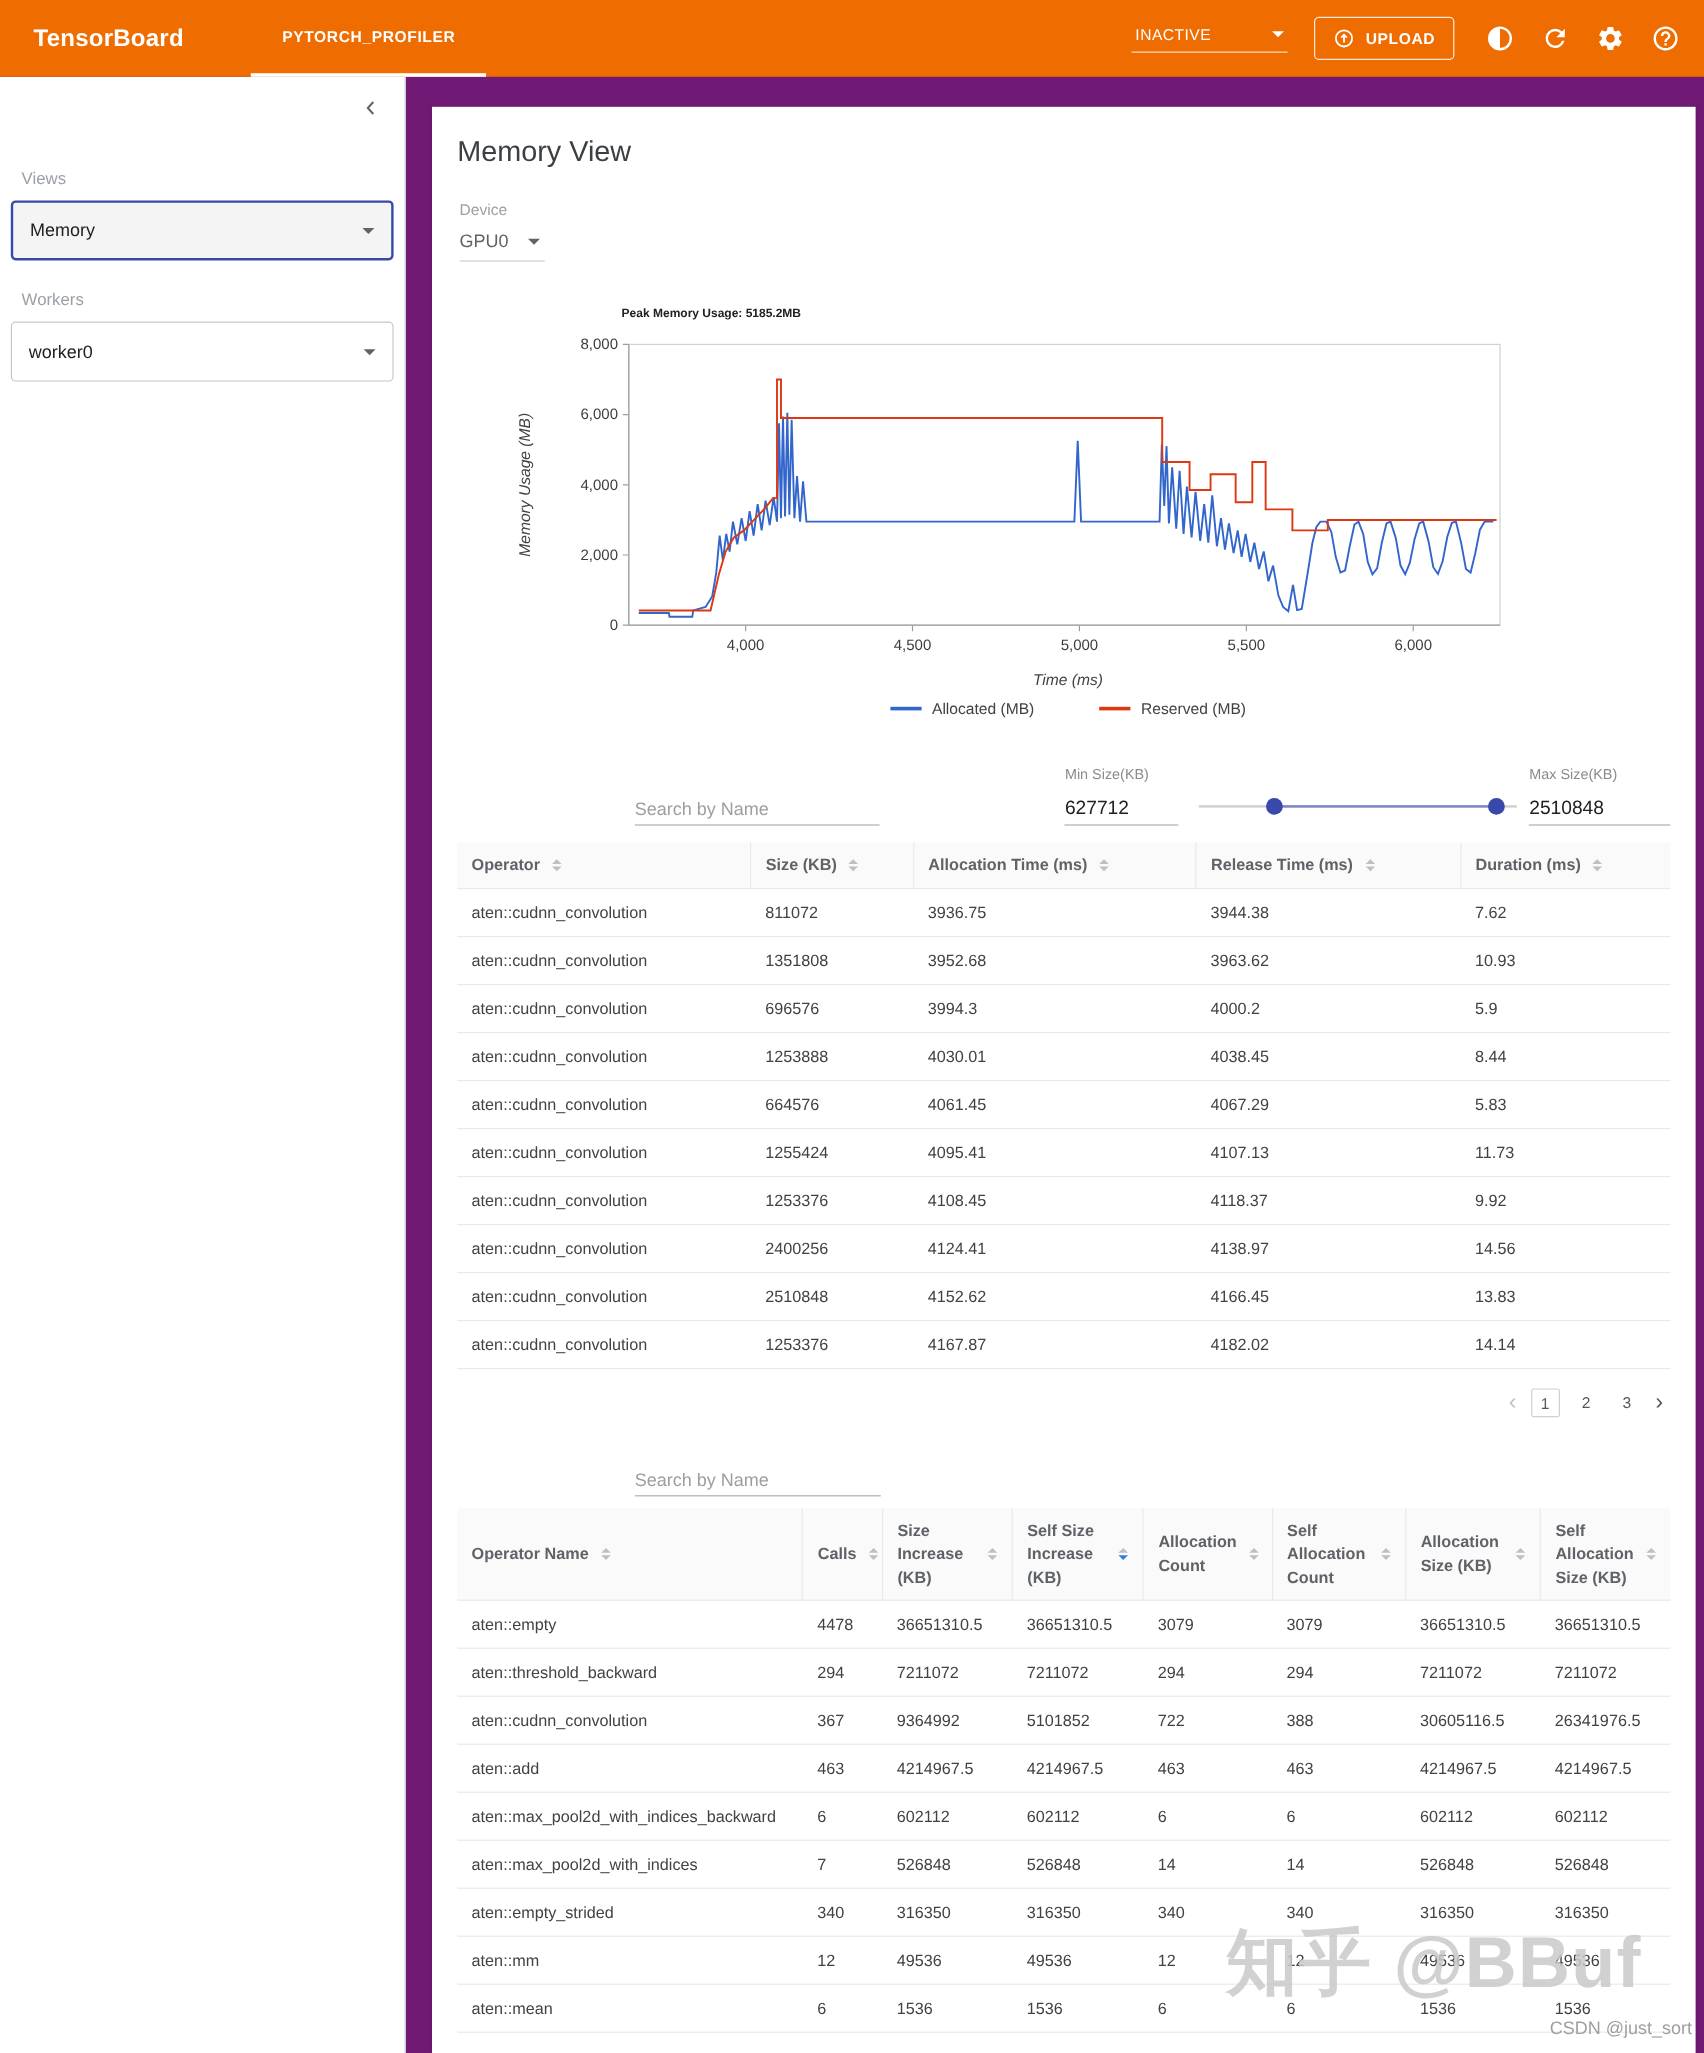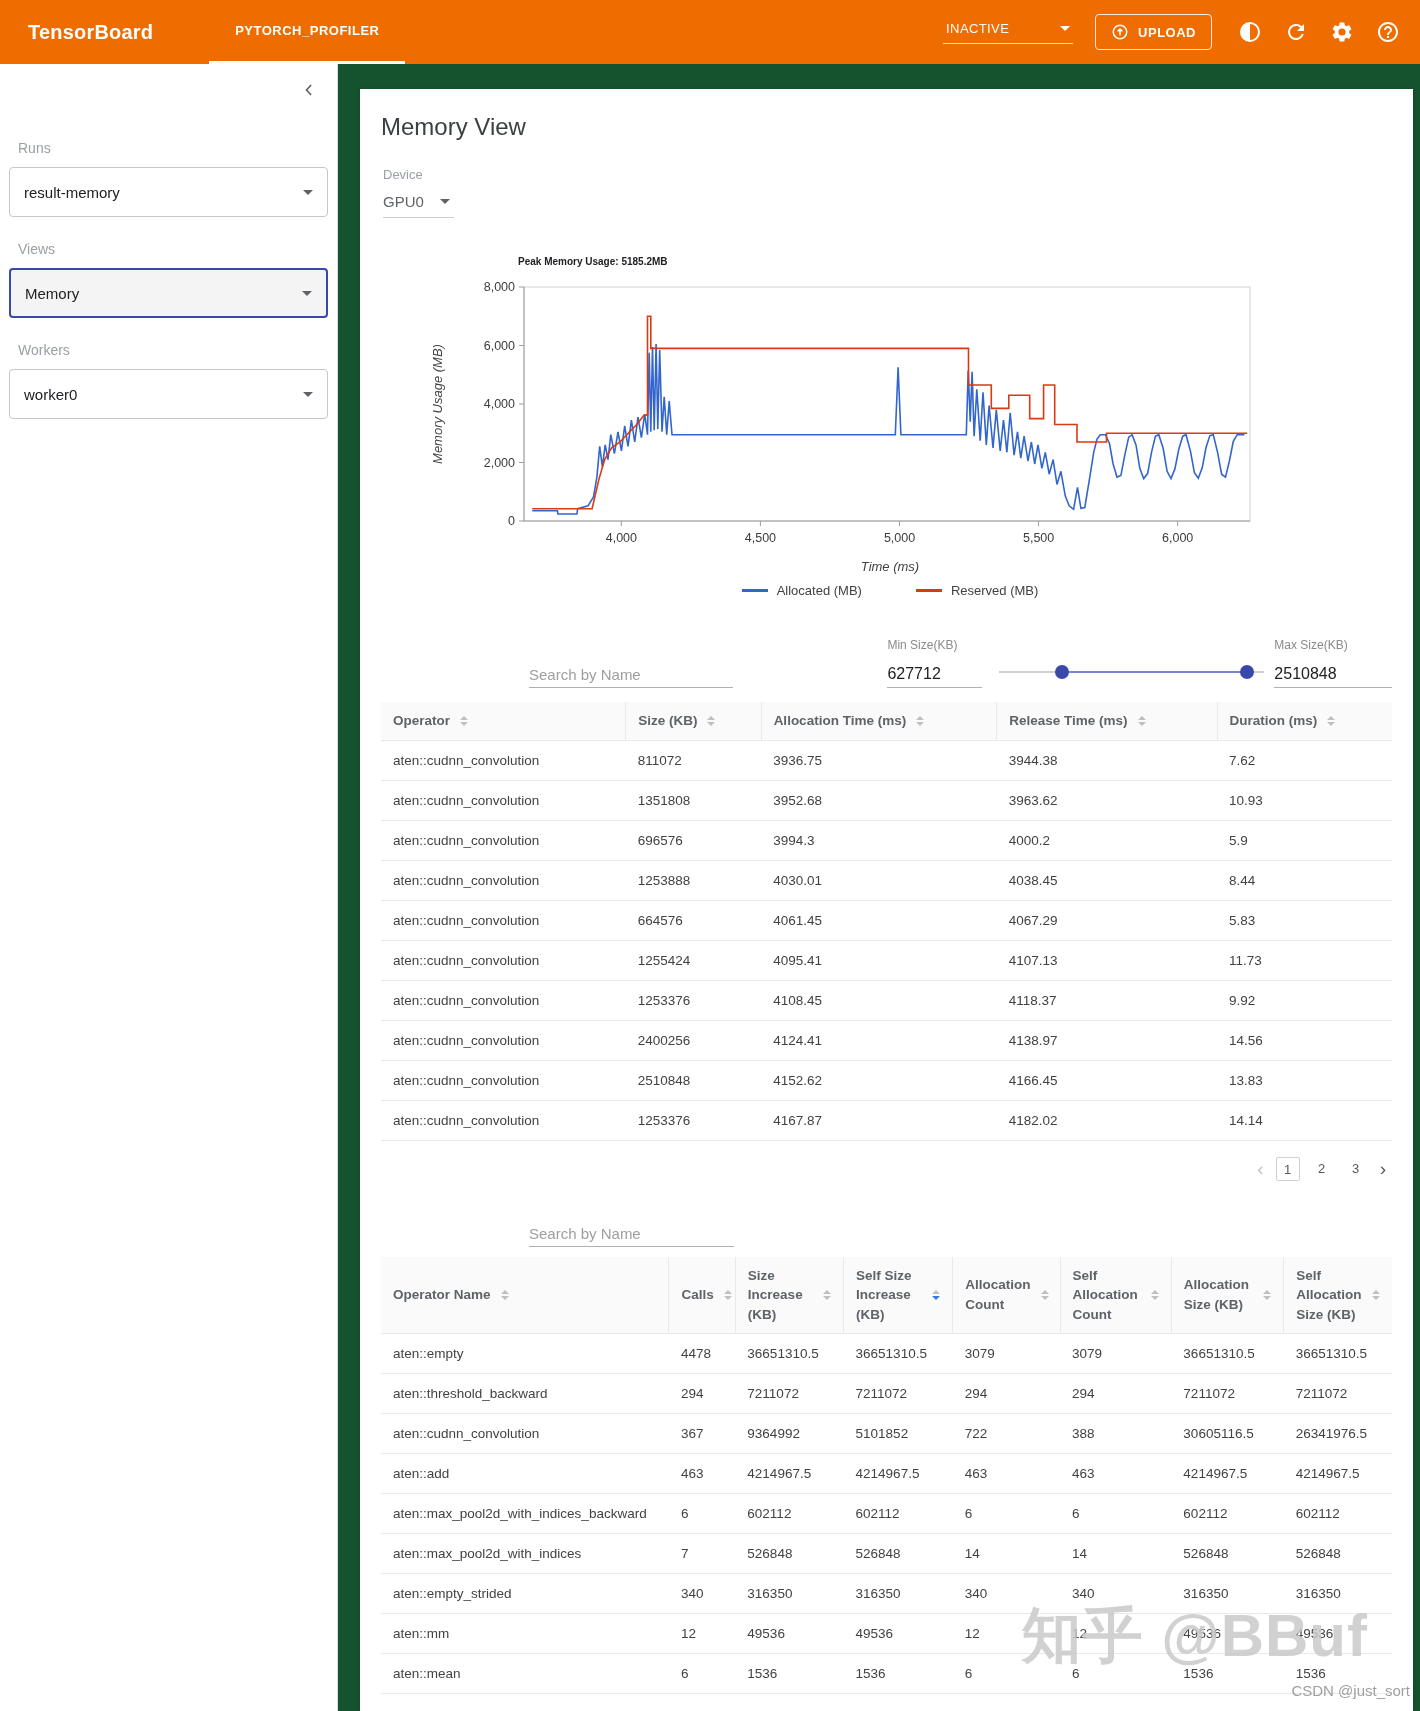--- a/index.html
+++ b/index.html
@@ -1,17 +1,17 @@
 <!DOCTYPE html>
 <html><head>
 <meta charset="utf-8">
 <style>
   html,body{margin:0;padding:0;}
   body{width:1420px;height:1711px;overflow:hidden;font-family:"Liberation Sans",sans-serif;background:#ebebeb;}
-  #app{position:relative;width:1420px;height:1711px;background:#14532d;}
+  #app{position:relative;width:1420px;height:1711px;background:#701a75;}
 
   
   header{position:absolute;top:0;left:0;width:1420px;height:64px;background:#ef6c00;display:flex;align-items:center;z-index:5;}
   .brand{margin-left:28px;font-size:20px;font-weight:bold;color:#fff;letter-spacing:.2px;}
   .tab{margin-left:56px;height:64px;box-sizing:border-box;display:flex;align-items:center;padding:0 26px;border-bottom:3px solid #fff;color:#fff;font-size:13px;font-weight:bold;letter-spacing:.5px;cursor:pointer;}
   .header-right{margin-left:auto;display:flex;align-items:center;margin-right:12px;gap:6px;}
   .hdr-select{display:flex;align-items:center;justify-content:space-between;width:124px;border-bottom:1px solid rgba(255,255,255,.75);padding:0 3px 7px 3px;color:#fff;font-size:13px;letter-spacing:.4px;cursor:pointer;margin-right:16px;}
   .upload-btn{display:flex;align-items:center;gap:9px;background:transparent;border:1px solid rgba(255,255,255,.85);border-radius:4px;color:#fff;font-size:13px;font-weight:bold;letter-spacing:.5px;padding:8px 15px;cursor:pointer;font-family:inherit;margin-right:12px;}
   .icon-btn{width:40px;height:40px;display:flex;align-items:center;justify-content:center;background:transparent;border:0;cursor:pointer;padding:0;}
   .icon-btn svg{width:24px;height:24px;fill:#fff;}
@@ -130,27 +130,20 @@
     </div>
   </header>
 
   <aside>
     <div class="collapse-row">
       <span class="collapse-chevron">
         <svg viewBox="0 0 24 24" width="20" height="20" fill="none" stroke="#5f6368" stroke-width="2">
             <path d="M14.5 6 9 12l5.5 6"></path>
           </svg>
       </span>
-    </div>
-    <div class="side-group">
-      <label class="side-label">Runs</label>
-      <div class="side-select">
-        <span>result-memory</span>
-        <span class="caret"></span>
-      </div>
     </div>
     <div class="side-group">
       <label class="side-label">Views</label>
       <div class="side-select focused">
         <span>Memory</span>
         <span class="caret"></span>
       </div>
     </div>
     <div class="side-group">
       <label class="side-label">Workers</label>

